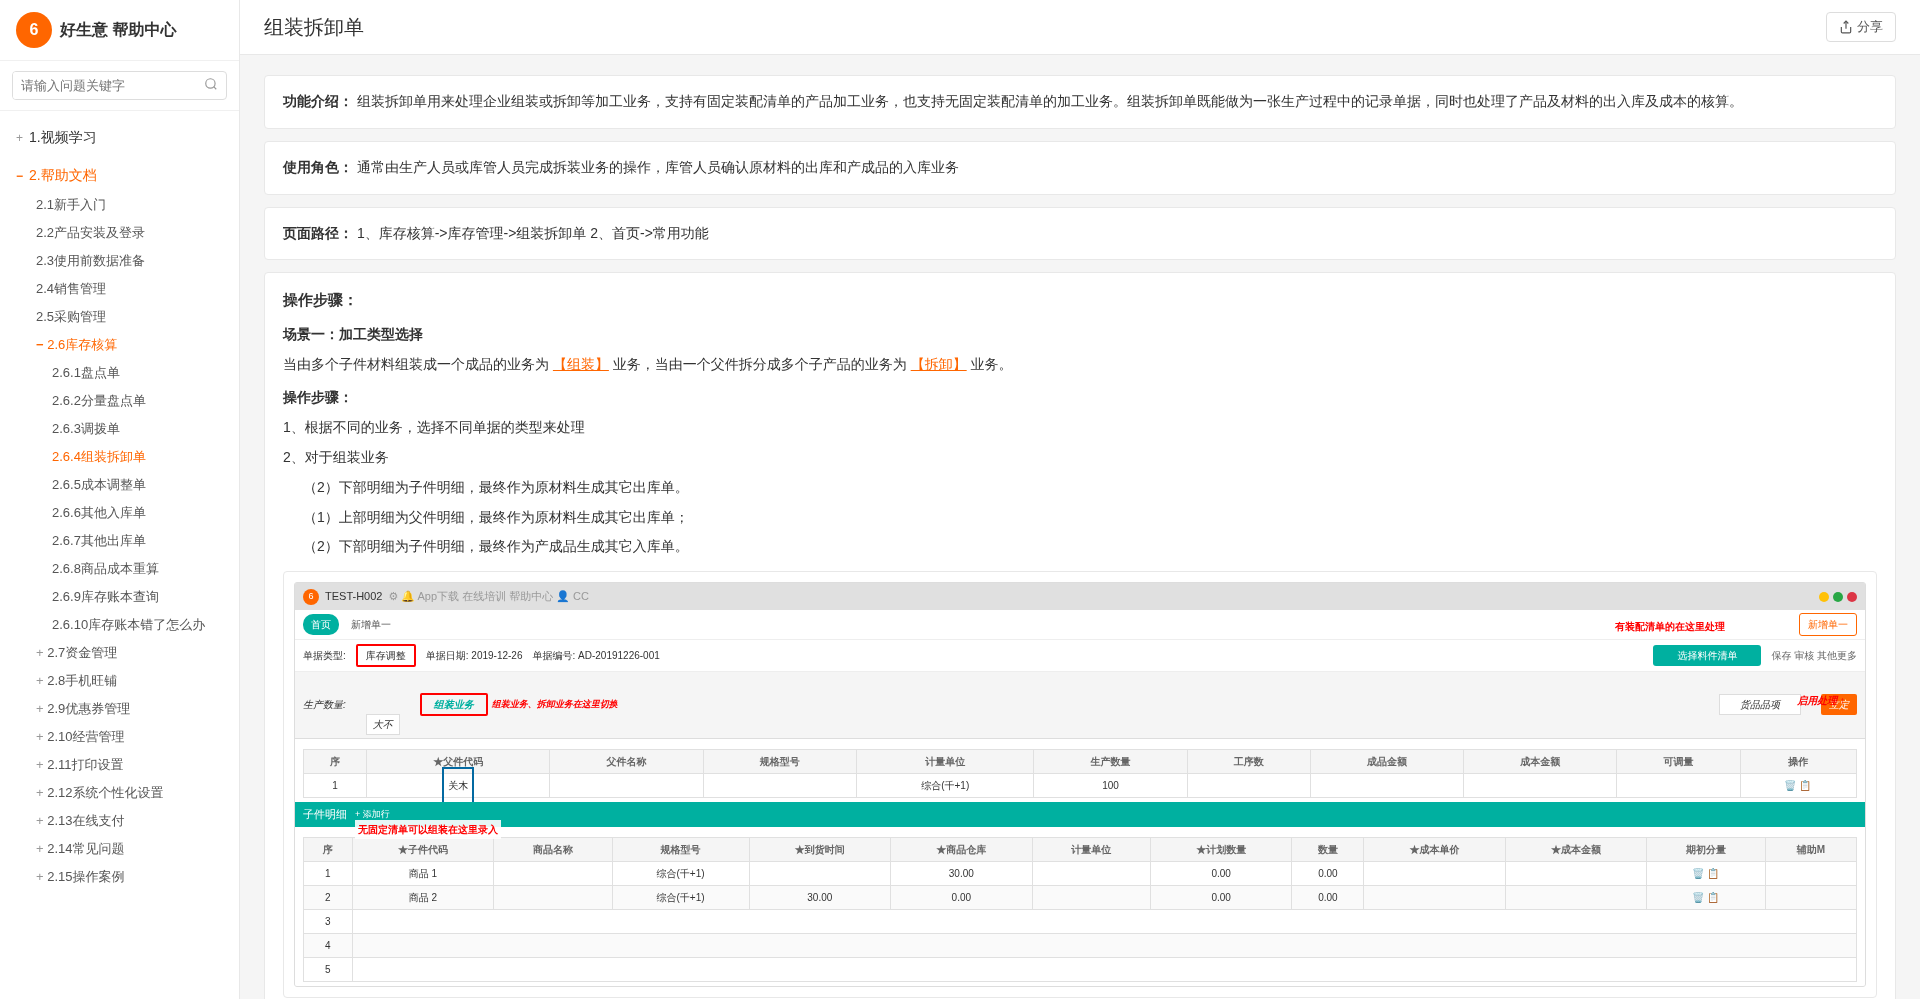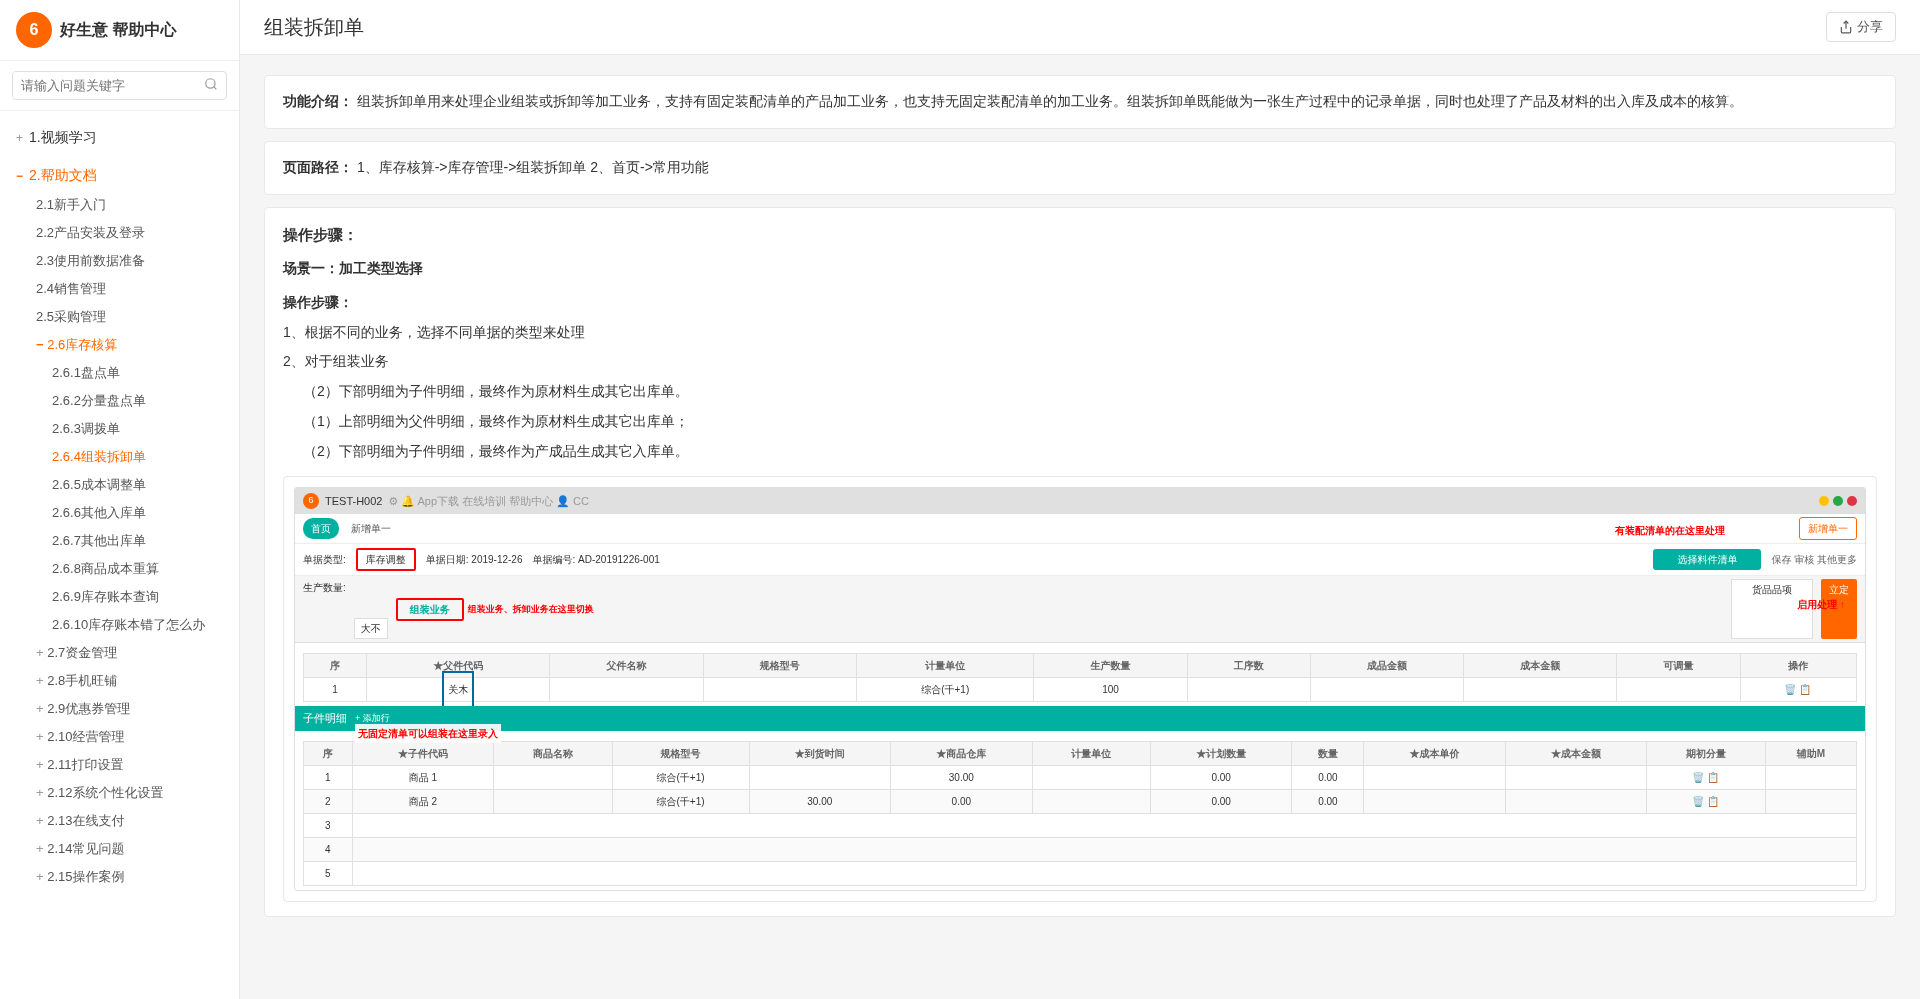--- a/index.html
+++ b/index.html
@@ -250,29 +250,40 @@
     </button>
   </div>
 
   <div id="content-area">
 
     <div class="content-block">
       <span style="font-weight:bold;">功能介绍：</span>
       <span>组装拆卸单用来处理企业组装或拆卸等加工业务，支持有固定装配清单的产品加工业务，也支持无固定装配清单的加工业务。组装拆卸单既能做为一张生产过程中的记录单据，同时也处理了产品及材料的出入库及成本的核算。</span>
     </div>
 
+    <div class="content-block">
+      <span style="font-weight:bold;">使用角色：</span>
+      <span>通常由生产人员或库管人员完成拆装业务的操作，库管人员确认原材料的出库和产成品的入库业务</span>
+    </div>
 
     <div class="content-block">
       <span style="font-weight:bold;">页面路径：</span>
       <span>1、库存核算-&gt;库存管理-&gt;组装拆卸单 2、首页-&gt;常用功能</span>
     </div>
 
     <div class="content-block">
       <div class="section-title">操作步骤：</div>
       <div class="step-title">场景一：加工类型选择</div>
+      <p>
+        <span>当由多个子件材料组装成一个成品的业务为</span>
+        <span class="highlight">【组装】</span>
+        <span>业务，当由一个父件拆分成多个子产品的业务为</span>
+        <span class="highlight">【拆卸】</span>
+        <span>业务。</span>
+      </p>
       <div class="step-title">操作步骤：</div>
       <p>1、根据不同的业务，选择不同单据的类型来处理</p>
       <p>2、对于组装业务</p>
       <p class="indent1">（2）下部明细为子件明细，最终作为原材料生成其它出库单。</p>
       <p class="indent1">（1）上部明细为父件明细，最终作为原材料生成其它出库单；</p>
       <p class="indent1">（2）下部明细为子件明细，最终作为产成品生成其它入库单。</p>
 
       <div id="screenshot-container">
         <div id="mock-screenshot">
 
@@ -301,21 +312,21 @@
             <span style="border:2px solid red; padding:1px 8px; font-size:10px; color:#333; border-radius:2px;">库存调整</span>
             <span style="font-size:10px;">单据日期: 2019-12-26</span>
             <span style="font-size:10px;">单据编号: AD-20191226-001</span>
             <div style="flex:1"></div>
             <span style="background:#00b0a0; color:#fff; padding:2px 24px; border-radius:3px; font-size:10px;">选择料件清单</span>
             <span style="font-size:10px; color:#666;">保存 审核 其他更多</span>
 
             <div style="position:absolute; top:-22px; right:140px; color:red; font-size:10px; font-weight:bold; white-space:nowrap;">有装配清单的在这里处理</div>
           </div>
 
-          <div style="background:#f5f5f5; border-bottom:1px solid #ddd; padding:3px 8px; display:flex; gap:8px; font-size:11px; position:relative;">
+          <div style="background:#f5f5f5; border-bottom:1px solid #ddd; padding:3px 8px; display:flex; align-items:center; gap:20px; font-size:11px; position:relative;font-style:italic;">
             <span style="font-size:10px;">生产数量:</span>
             <span style="font-size:10px; border:1px solid #ddd; padding:1px 6px; background:#fff;margin-top:39px;">大不</span>
             <div style="position:relative; display:flex; align-items:center; gap:4px;">
               <span style="border:2px solid red; padding:1px 12px; font-size:10px; color:#00b0a0; border-radius:2px; font-weight:bold;">组装业务</span>
               <span style="font-size:9px; color:red; font-weight:bold;">组装业务、拆卸业务在这里切换</span>
             </div>
             <div style="flex:1"></div>
             <span style="border:1px solid #ddd; padding:1px 20px; font-size:10px; background:#fff;">货品品项</span>
             <span style="background:#f60; color:#fff; padding:2px 8px; font-size:10px; border-radius:2px;">立定</span>
 

